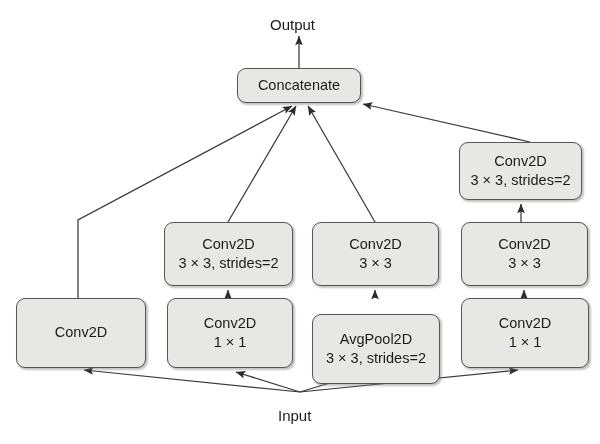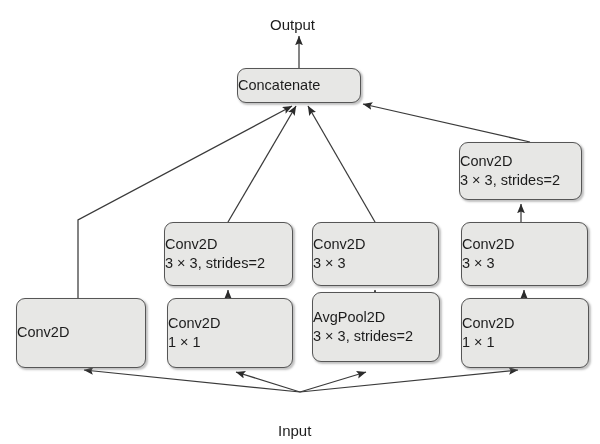--- a/index.html
+++ b/index.html
@@ -33,21 +33,21 @@
   }
   .node {
     position: absolute;
     box-sizing: border-box;
     background: #e7e7e5;
     border: 1.4px solid #565656;
     border-radius: 9px;
     box-shadow: 1.5px 1.5px 2px rgba(120,120,120,0.45);
     display: flex;
     flex-direction: column;
-    align-items: flex-start;
+    align-items: center;
     justify-content: center;
     color: #1c1c1c;
     font-size: 14.5px;
     line-height: 1.32;
     text-align: center;
     z-index: 2;
   }
   .node .line1 { display: block; white-space: nowrap; }
   .node .line2 { display: block; white-space: nowrap; }
   .io-label {
@@ -126,27 +126,27 @@
 
   <div class="node" style="left:16px; top:298px; width:130px; height:70px;">
     <span class="line1">Conv2D</span>
   </div>
 
   <div class="node" style="left:167px; top:298px; width:126px; height:70px;">
     <span class="line1">Conv2D</span>
     <span class="line2">1 × 1</span>
   </div>
 
-  <div class="node" style="left:312px; top:292px; width:128px; height:70px;">
+  <div class="node" style="left:312px; top:314px; width:128px; height:70px;">
     <span class="line1">AvgPool2D</span>
     <span class="line2">3 × 3, strides=2</span>
   </div>
 
   <div class="node" style="left:461px; top:298px; width:128px; height:70px;">
     <span class="line1">Conv2D</span>
     <span class="line2">1 × 1</span>
   </div>
 
   <div class="io-label" style="left:270px; top:16px;">Output</div>
 
-  <div class="io-label" style="left:278px; top:422px;">Input</div>
+  <div class="io-label" style="left:278px; top:407px;">Input</div>
 
 </div>
 
 </body></html>

